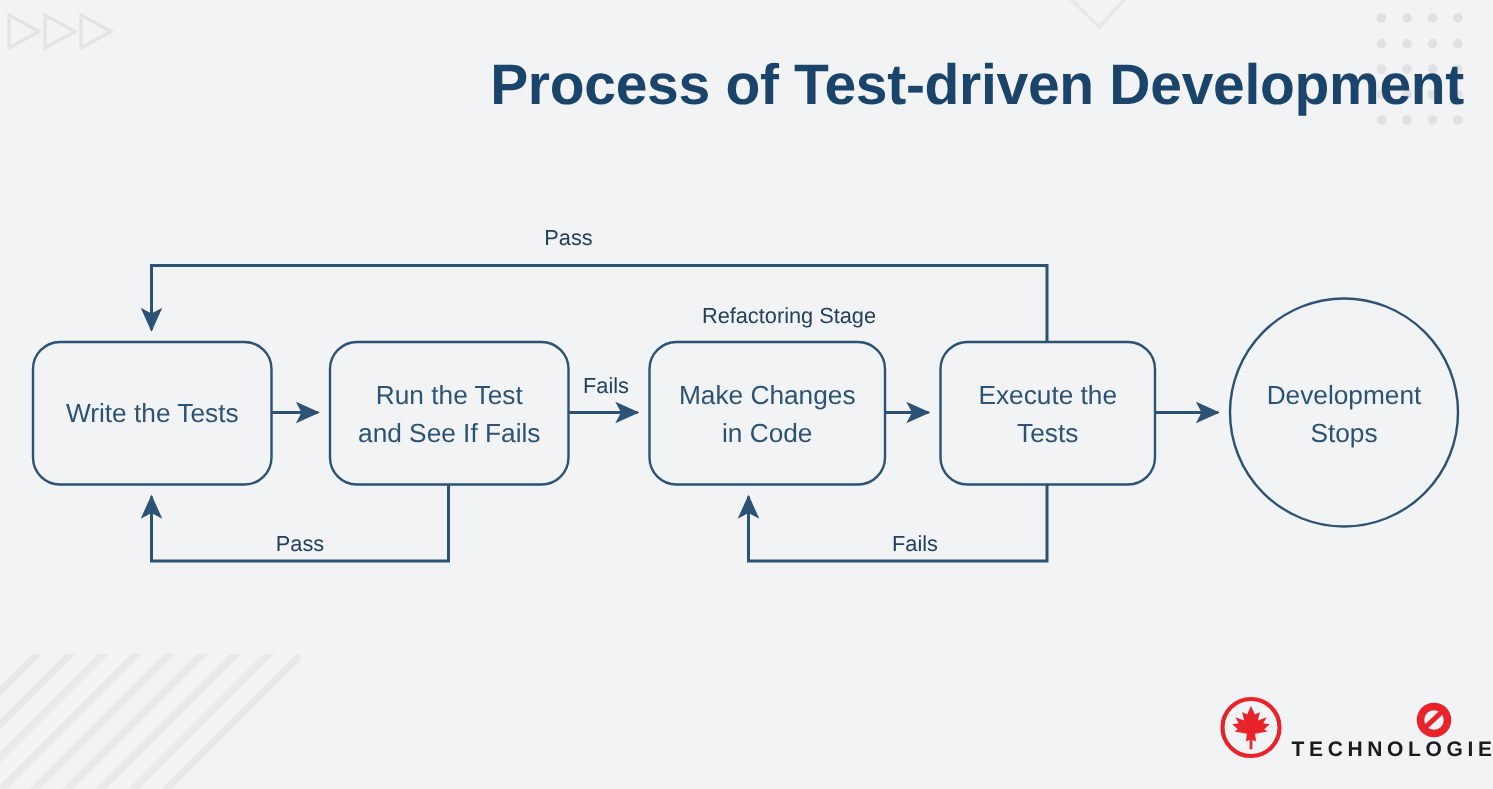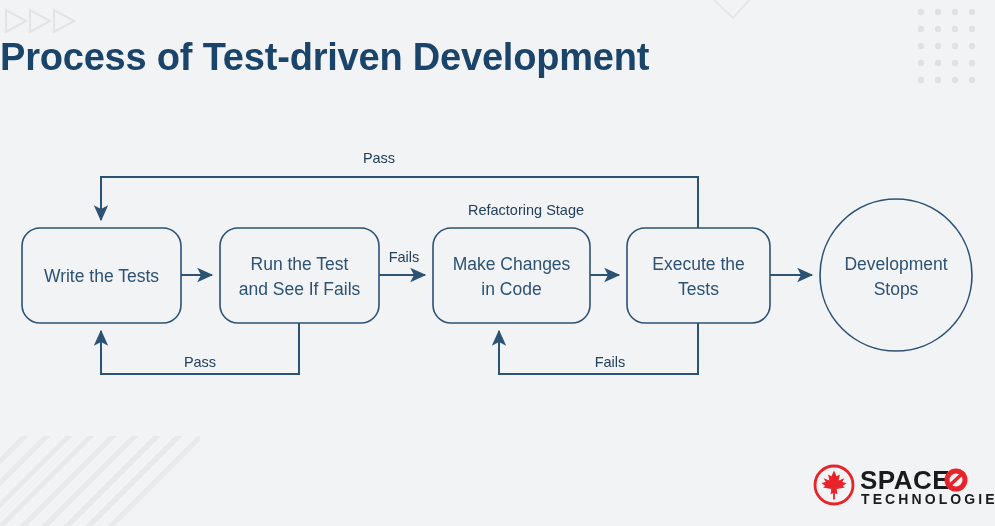--- a/index.html
+++ b/index.html
@@ -22,21 +22,21 @@
   #tri-deco { left: 4px; top: 6px; }
   #dots-deco { right: 10px; top: 4px; }
   #check-deco { left: 700px; top: -12px; }
   #stripes-deco { left: 0; bottom: 0; }
 
   #page-title {
     position: absolute;
     left: 0;
     top: 36px;
     width: 976px;
-    text-align: left;
+    text-align: right;
     font-size: 38px;
     font-weight: bold;
     letter-spacing: -0.2px;
     color: #1a4469;
   }
 
   #flow-svg {
     position: absolute;
     left: 0;
     top: 0;
@@ -228,21 +228,20 @@
   </svg>
 
   <div id="logo">
     <svg width="44" height="44" viewBox="0 0 44 44" style="position:absolute;left:0;top:0;">
       <circle cx="22" cy="22" r="19" fill="none" stroke="#e8232a" stroke-width="2.8"></circle>
       <path d="M22 7.5 L24.6 13.3 L27.9 11.6 L26.6 17.4 L32.4 15.2 L30.2 19.1 L34.5 19.9
                L30.8 23.1 L33 24.6 L24.7 26.1 L25.4 31.2 L22.9 30.3 L22.9 36.5
                L21.1 36.5 L21.1 30.3 L18.6 31.2 L19.3 26.1 L11 24.6 L13.2 23.1
                L9.5 19.9 L13.8 19.1 L11.6 15.2 L17.4 17.4 L16.1 11.6 L19.4 13.3 Z" fill="#e8232a"></path>
     </svg>
-    <div id="logo-word">SPACE</div>
     <svg width="26" height="26" viewBox="0 0 26 26" style="position:absolute;left:131px;top:3px;">
       <circle cx="13" cy="14" r="9" fill="none" stroke="#e8232a" stroke-width="5"></circle>
       <line x1="5" y1="21" x2="21" y2="6" stroke="#e8232a" stroke-width="3.4"></line>
     </svg>
     <div id="logo-sub">TECHNOLOGIES</div>
   </div>
 
 </div>
 
 </body></html>

